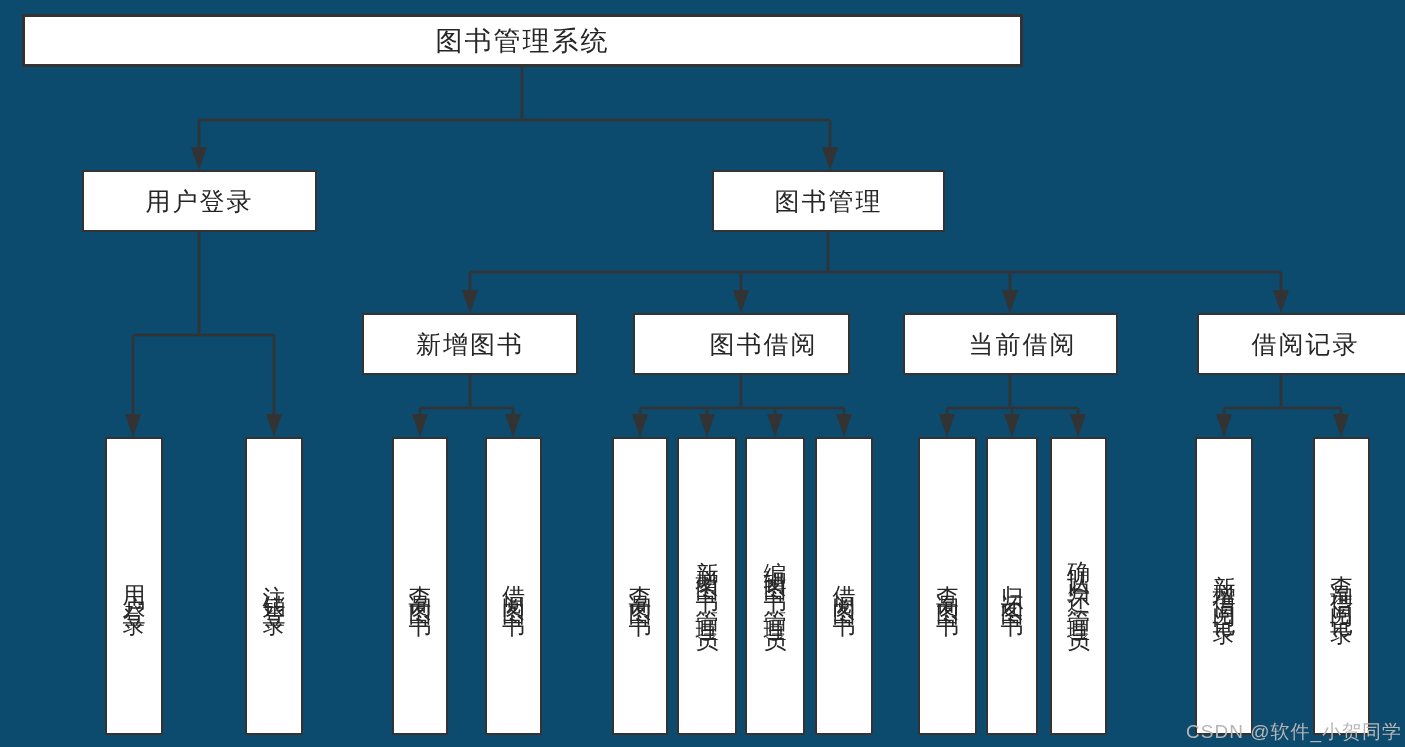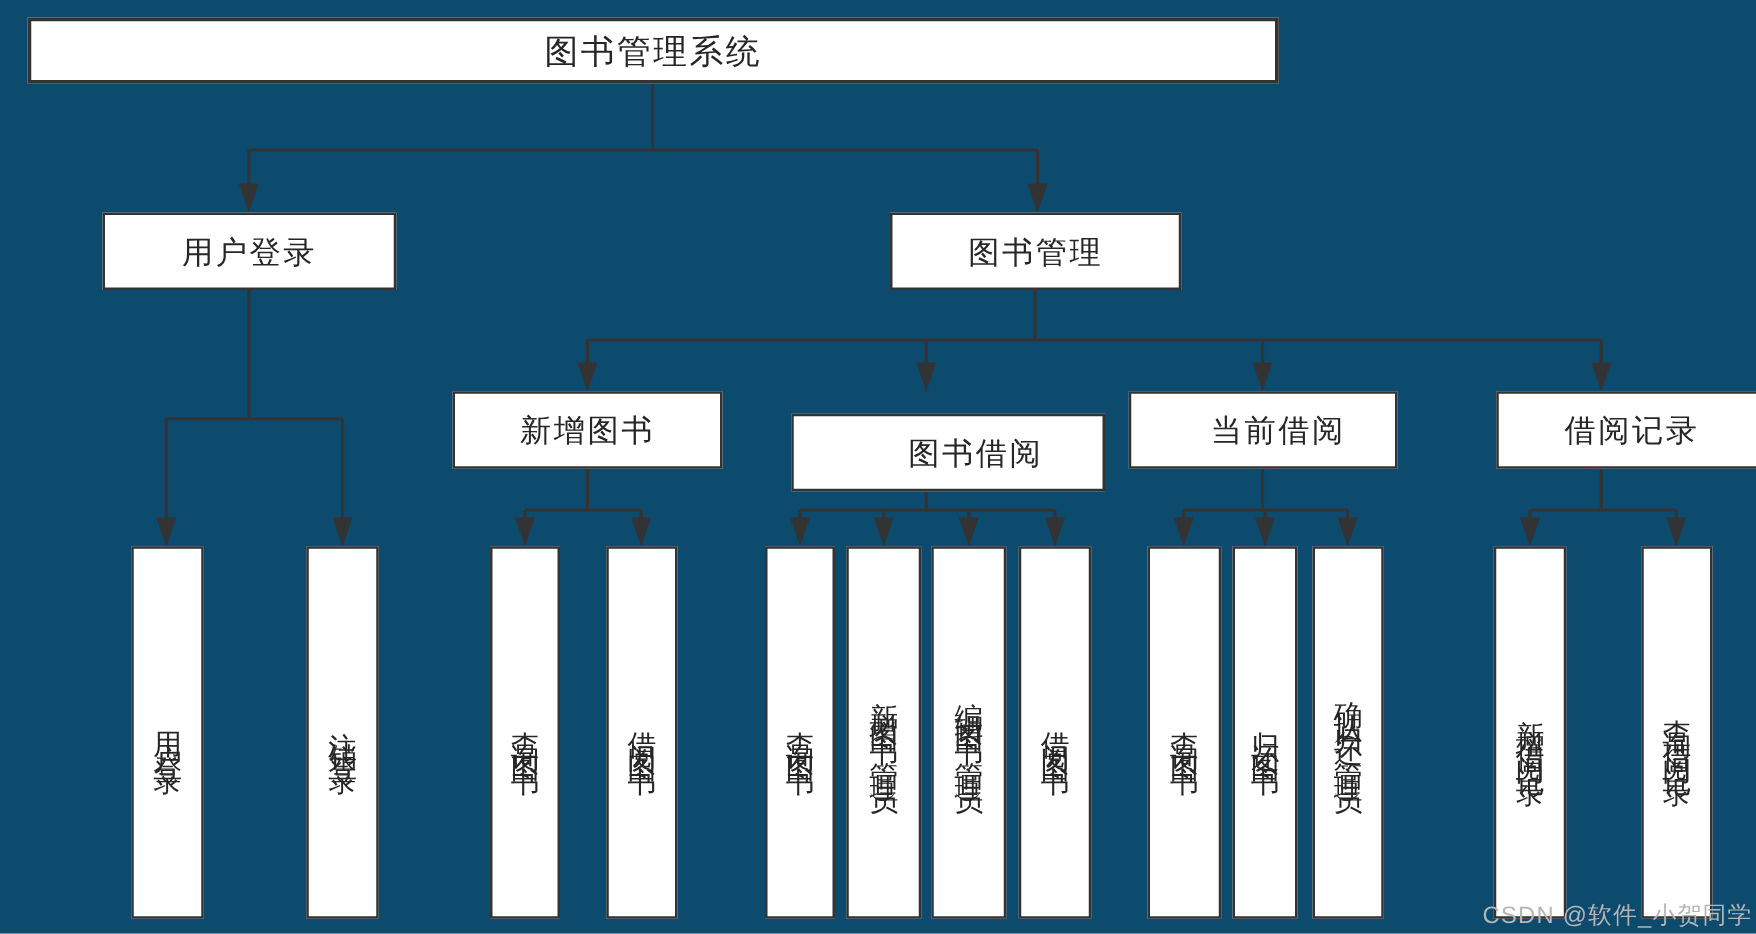--- a/index.html
+++ b/index.html
@@ -106,21 +106,21 @@
       <use href="#ah" transform="translate(1341,437)"></use>
     </g>
   </svg>
 
   <div class="node root" style="left:22px; top:14px; width:1001px; height:53px;">图书管理系统</div>
 
   <div class="node" style="left:82px; top:170px; width:235px; height:62px;">用户登录</div>
   <div class="node" style="left:712px; top:170px; width:233px; height:62px;">图书管理</div>
 
   <div class="node" style="left:362px; top:313px; width:216px; height:62px;">新增图书</div>
-  <div class="node" style="left:633px; top:331px; width:251px; height:62px;padding-left:44px;">图书借阅</div>
+  <div class="node" style="left:633px; top:313px; width:217px; height:62px;padding-left:44px;">图书借阅</div>
   <div class="node" style="left:903px; top:313px; width:215px; height:62px;padding-left:24px;">当前借阅</div>
   <div class="node" style="left:1173px; top:313px; width:217px; height:62px;margin-left:24px;">借阅记录</div>
 
   <div class="node leaf" style="left:105px; top:437px; width:58px; height:298px;">用户登录</div>
   <div class="node leaf" style="left:245px; top:437px; width:58px; height:298px;">注销登录</div>
 
   <div class="node leaf" style="left:392px; top:437px; width:56px; height:298px;">查询图书</div>
   <div class="node leaf" style="left:485px; top:437px; width:57px; height:298px;">借阅图书</div>
 
   <div class="node leaf" style="left:612px; top:437px; width:56px; height:298px;">查询图书</div>

